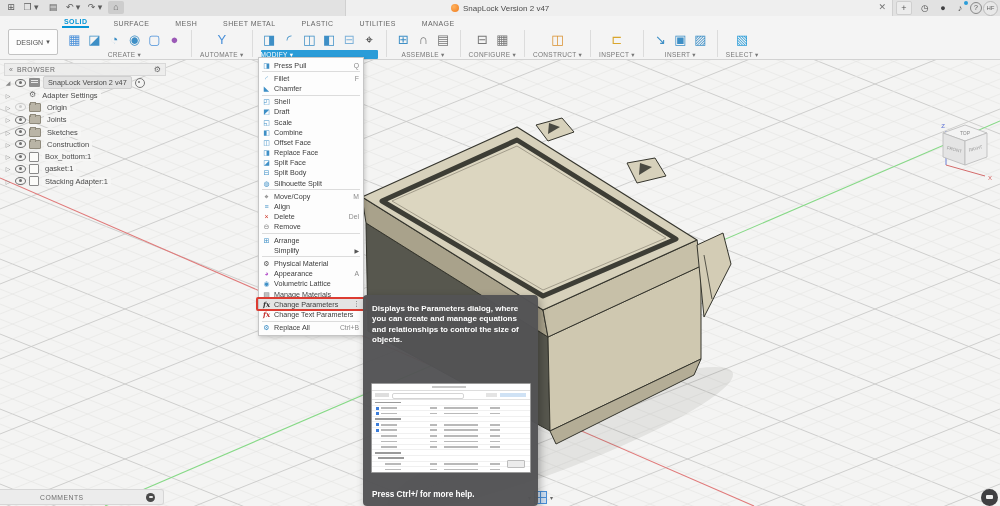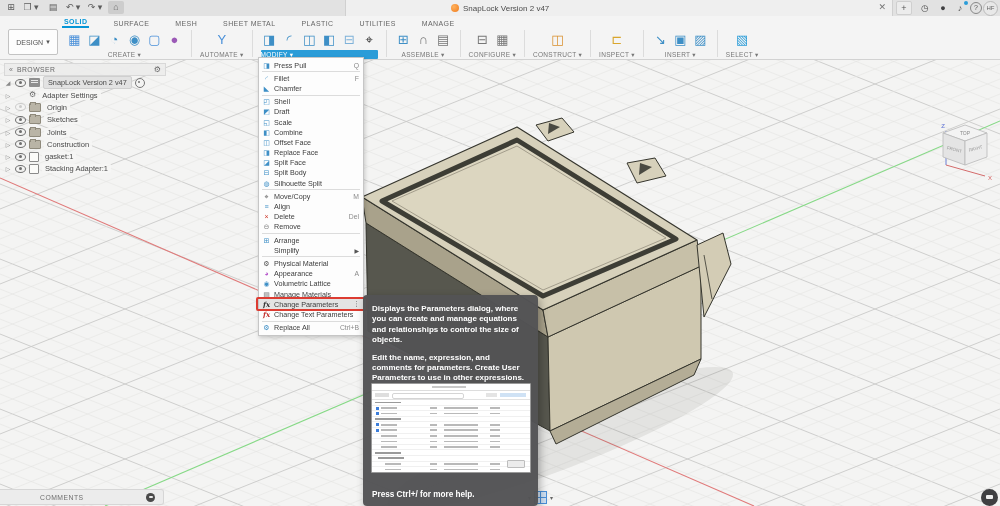--- a/index.html
+++ b/index.html
@@ -419,33 +419,39 @@
           <div class="br-row">
             <span class="br-exp">▷</span>
             <span class="eye dim"></span>
             <span class="br-folder"></span>
             <span class="br-label">Origin</span>
           </div>
           <div class="br-row">
             <span class="br-exp">▷</span>
             <span class="eye"></span>
             <span class="br-folder"></span>
-            <span class="br-label">Sketches</span>
+            <span class="br-label">Joints</span>
           </div>
           <div class="br-row">
             <span class="br-exp">▷</span>
             <span class="eye"></span>
             <span class="br-folder"></span>
-            <span class="br-label">Joints</span>
+            <span class="br-label">Sketches</span>
           </div>
           <div class="br-row">
             <span class="br-exp">▷</span>
             <span class="eye"></span>
             <span class="br-folder"></span>
             <span class="br-label">Construction</span>
+          </div>
+          <div class="br-row">
+            <span class="br-exp">▷</span>
+            <span class="eye"></span>
+            <span class="br-comp"></span>
+            <span class="br-label">Box_bottom:1</span>
           </div>
           <div class="br-row">
             <span class="br-exp">▷</span>
             <span class="eye"></span>
             <span class="br-comp"></span>
             <span class="br-label">gasket:1</span>
           </div>
           <div class="br-row">
             <span class="br-exp">▷</span>
             <span class="eye"></span>
@@ -583,21 +589,20 @@
       <div class="menu-item">
         <span class="mi-ic" style="color: rgb(62, 143, 198);">⚙</span>
         <span class="mi-label">Replace All</span>
         <span class="mi-short">Ctrl+B</span>
       </div>
     </div>
 
   <div id="tooltip">
     <div id="tt-paragraphs">
         <div class="tt-text">Displays the Parameters dialog, where you can create and manage equations and relationships to control the size of objects.</div>
-        <div class="tt-text" style="margin-top: 7px;">Edit the name, expression, and comments for parameters. Create User Parameters to use in other expressions.</div>
       </div>
     <div id="tt-preview">
       <div id="ttp-title"></div>
       <div id="ttp-toolbar">
           <span id="ttp-input"></span>
           <span id="ttp-chip"></span>
         </div>
       <div id="ttp-rows">
           <div class="prow">
             <span class="pbar" style="left: 3px; width: 26px; background: rgb(154, 154, 154);"></span>

